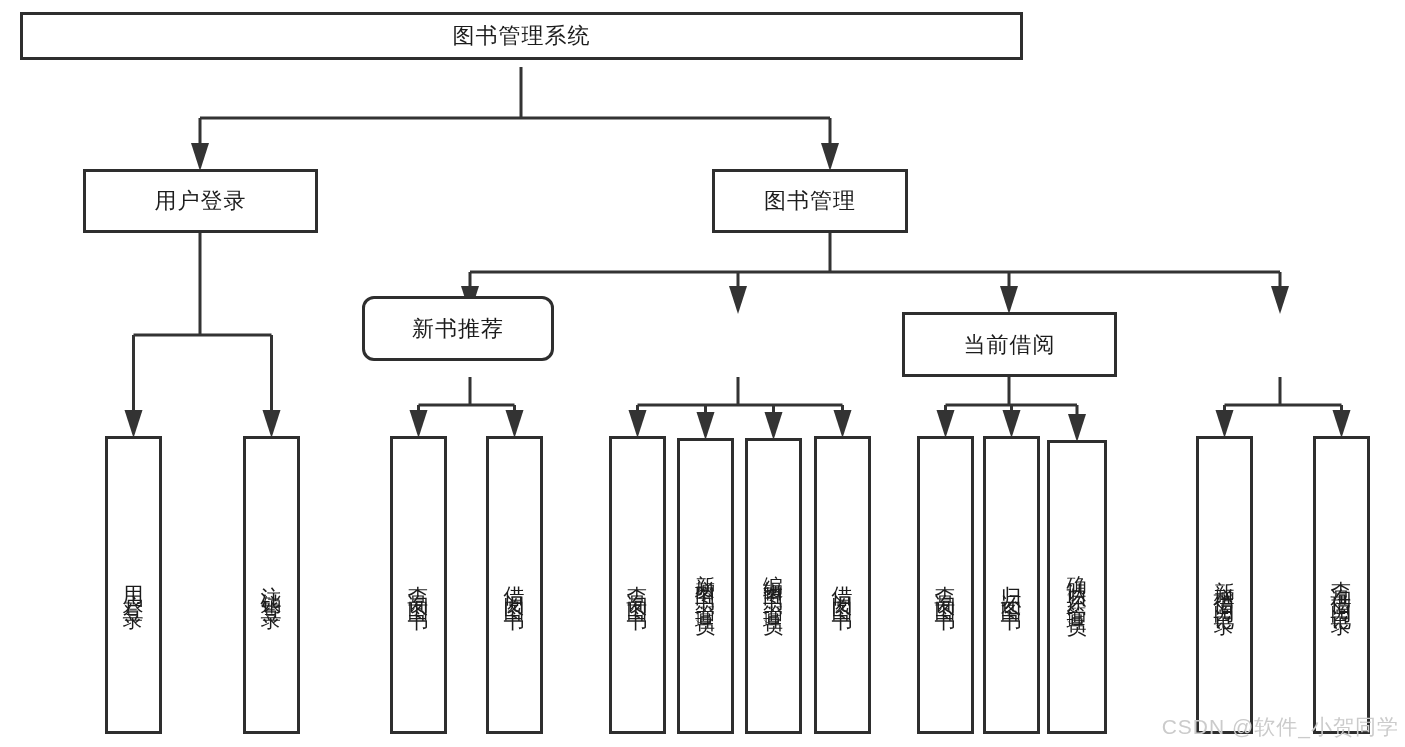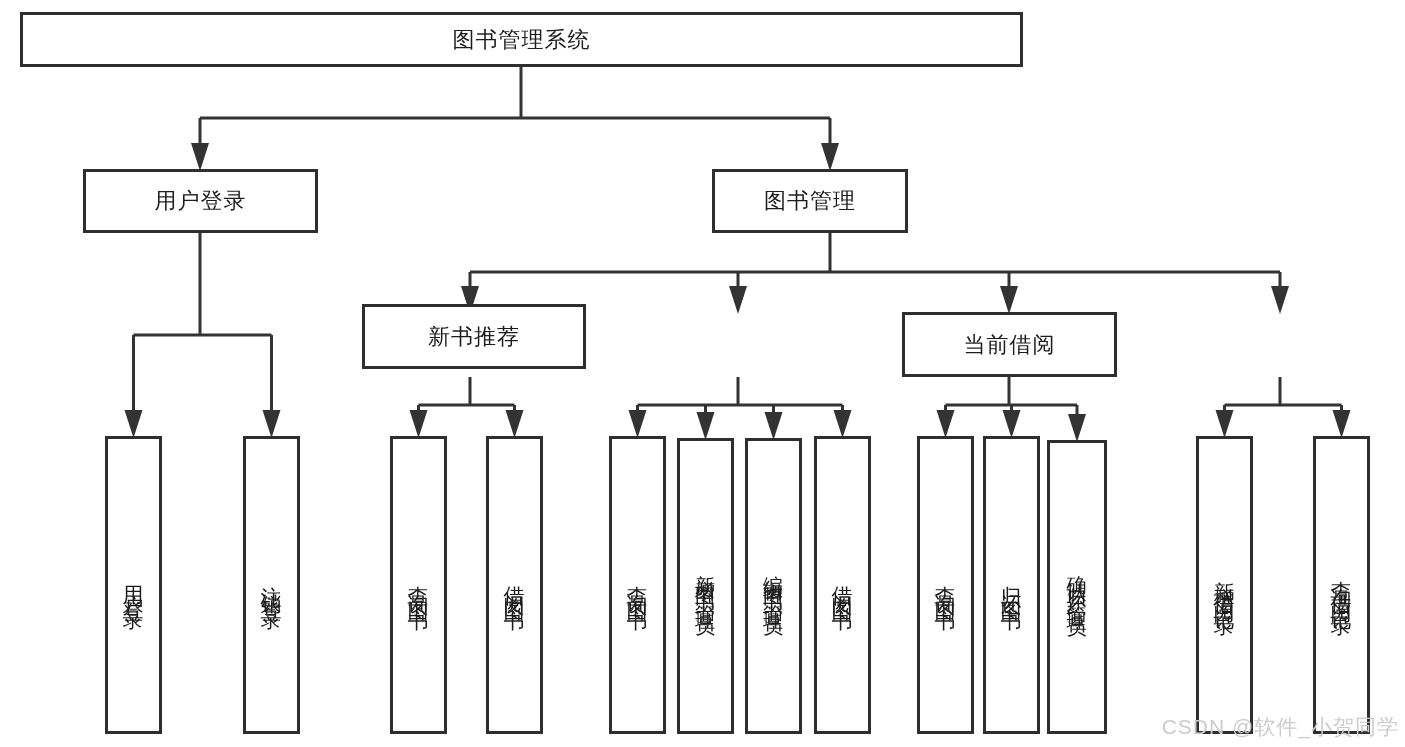--- a/index.html
+++ b/index.html
@@ -97,32 +97,32 @@
       <polygon points="764.5,412 782.5,412 773.5,440"></polygon>
       <polygon points="833.5,410 851.5,410 842.5,438"></polygon>
       <polygon points="936.5,410 954.5,410 945.5,438"></polygon>
       <polygon points="1002.5,410 1020.5,410 1011.5,438"></polygon>
       <polygon points="1068,414 1086,414 1077,442"></polygon>
       <polygon points="1215.5,410 1233.5,410 1224.5,438"></polygon>
       <polygon points="1332.5,410 1350.5,410 1341.5,438"></polygon>
     </g>
   </svg>
 
-  <div class="hbox" style="left:20px; top:12px; width:1003px; height:55px; border-width:3px;font-family:Liberation Mono, monospace;">
+  <div class="hbox" style="left:20px; top:12px; width:1003px; height:48px; border-width:3px;font-family:Liberation Mono, monospace;">
       <span>图书管理系统</span>
     </div>
 
   <div class="hbox" style="left:83px; top:169px; width:235px; height:64px;">
       <span>用户登录</span>
     </div>
   <div class="hbox" style="left:712px; top:169px; width:196px; height:64px;">
       <span>图书管理</span>
     </div>
 
-  <div class="hbox" style="left:362px; top:304px; width:224px; height:65px;">
+  <div class="hbox" style="left:362px; top:296px; width:192px; height:65px;border-radius:12px;">
       <span>新书推荐</span>
     </div>
   <div class="hbox" style="left:902px; top:312px; width:215px; height:65px;">
       <span>当前借阅</span>
     </div>
 
   <div class="vbox" style="left:105px; top:436px; width:57px; height:298px;">用户登录</div>
   <div class="vbox" style="left:243px; top:436px; width:57px; height:298px;">注销登录</div>
 
   <div class="vbox" style="left:390px; top:436px; width:57px; height:298px;">查询图书</div>

